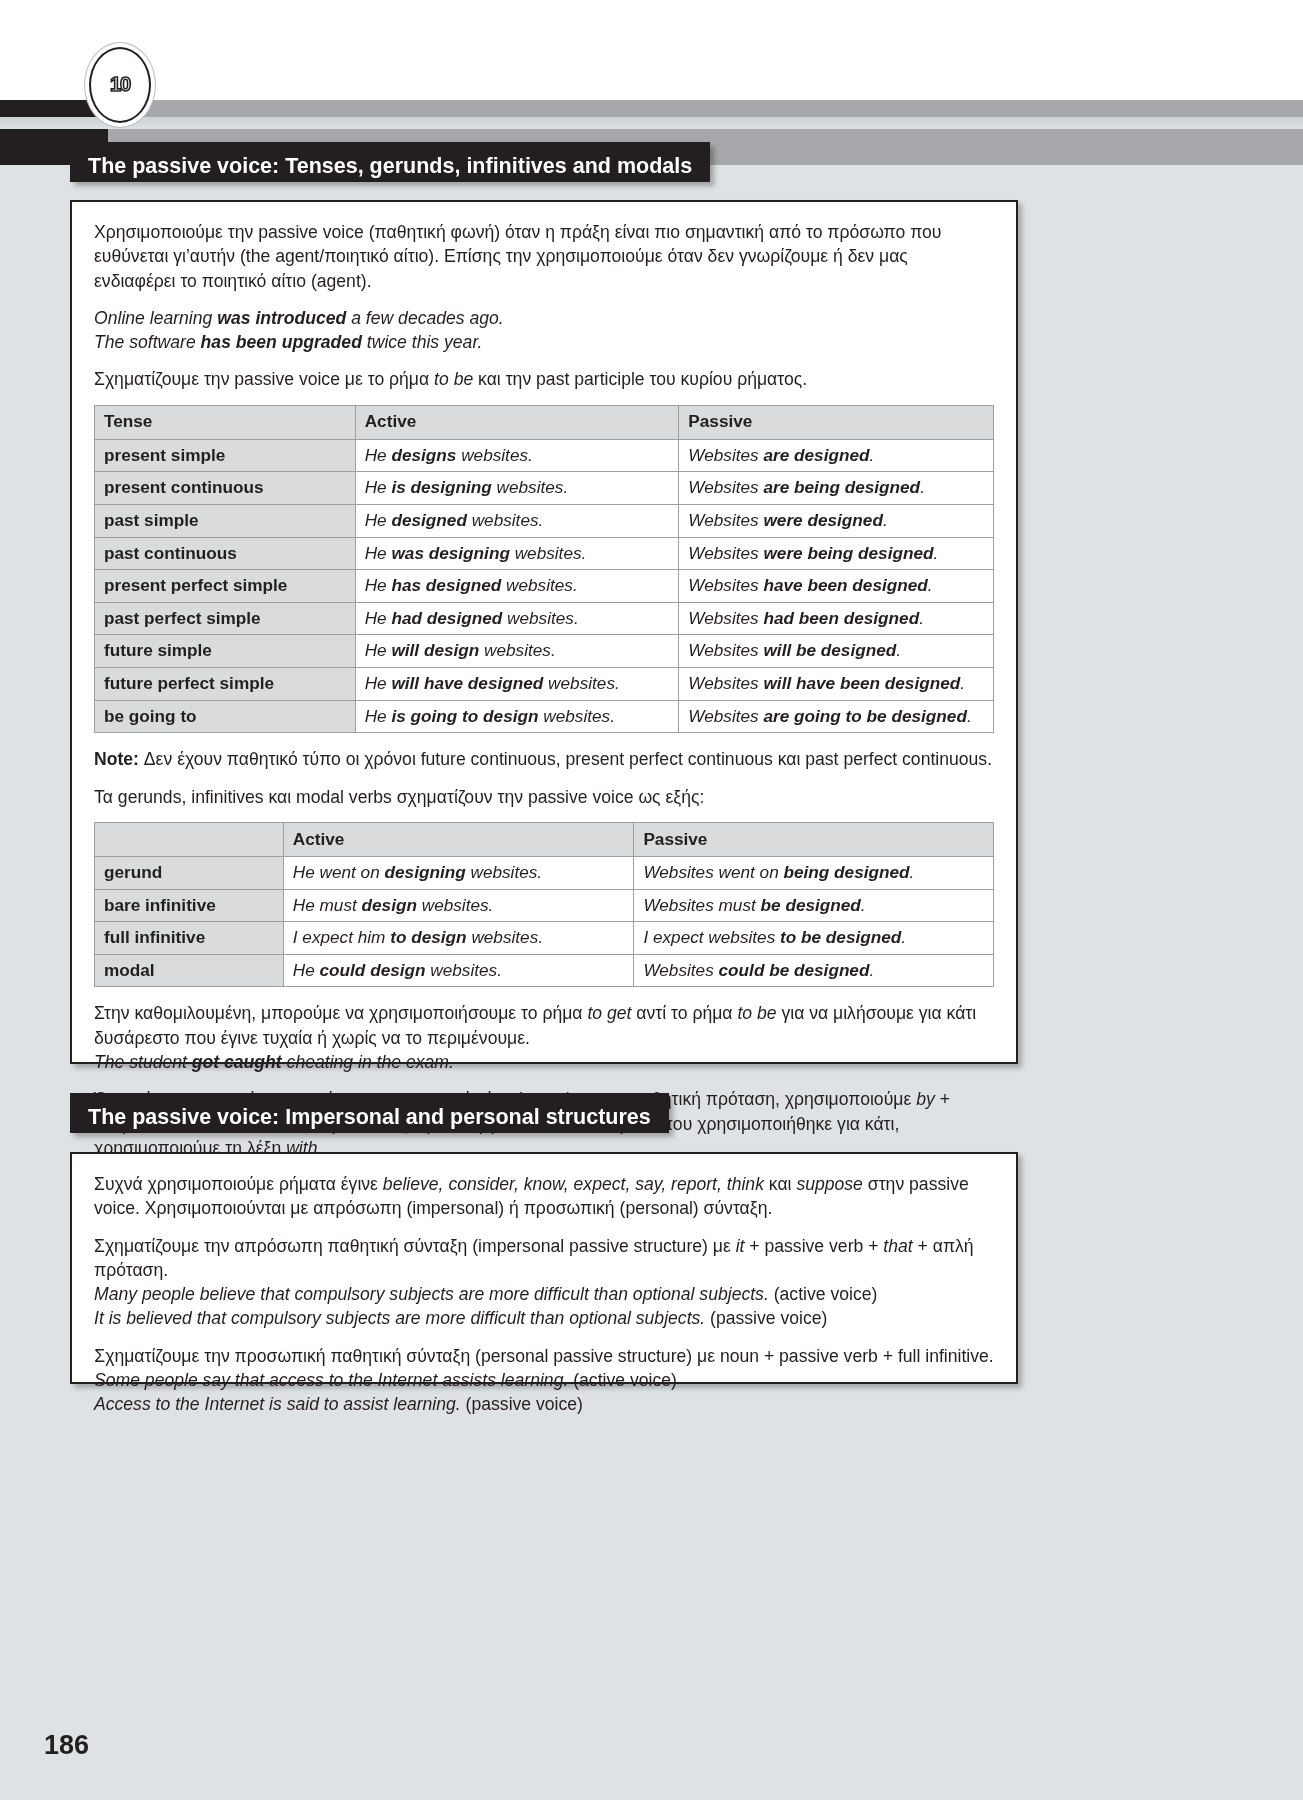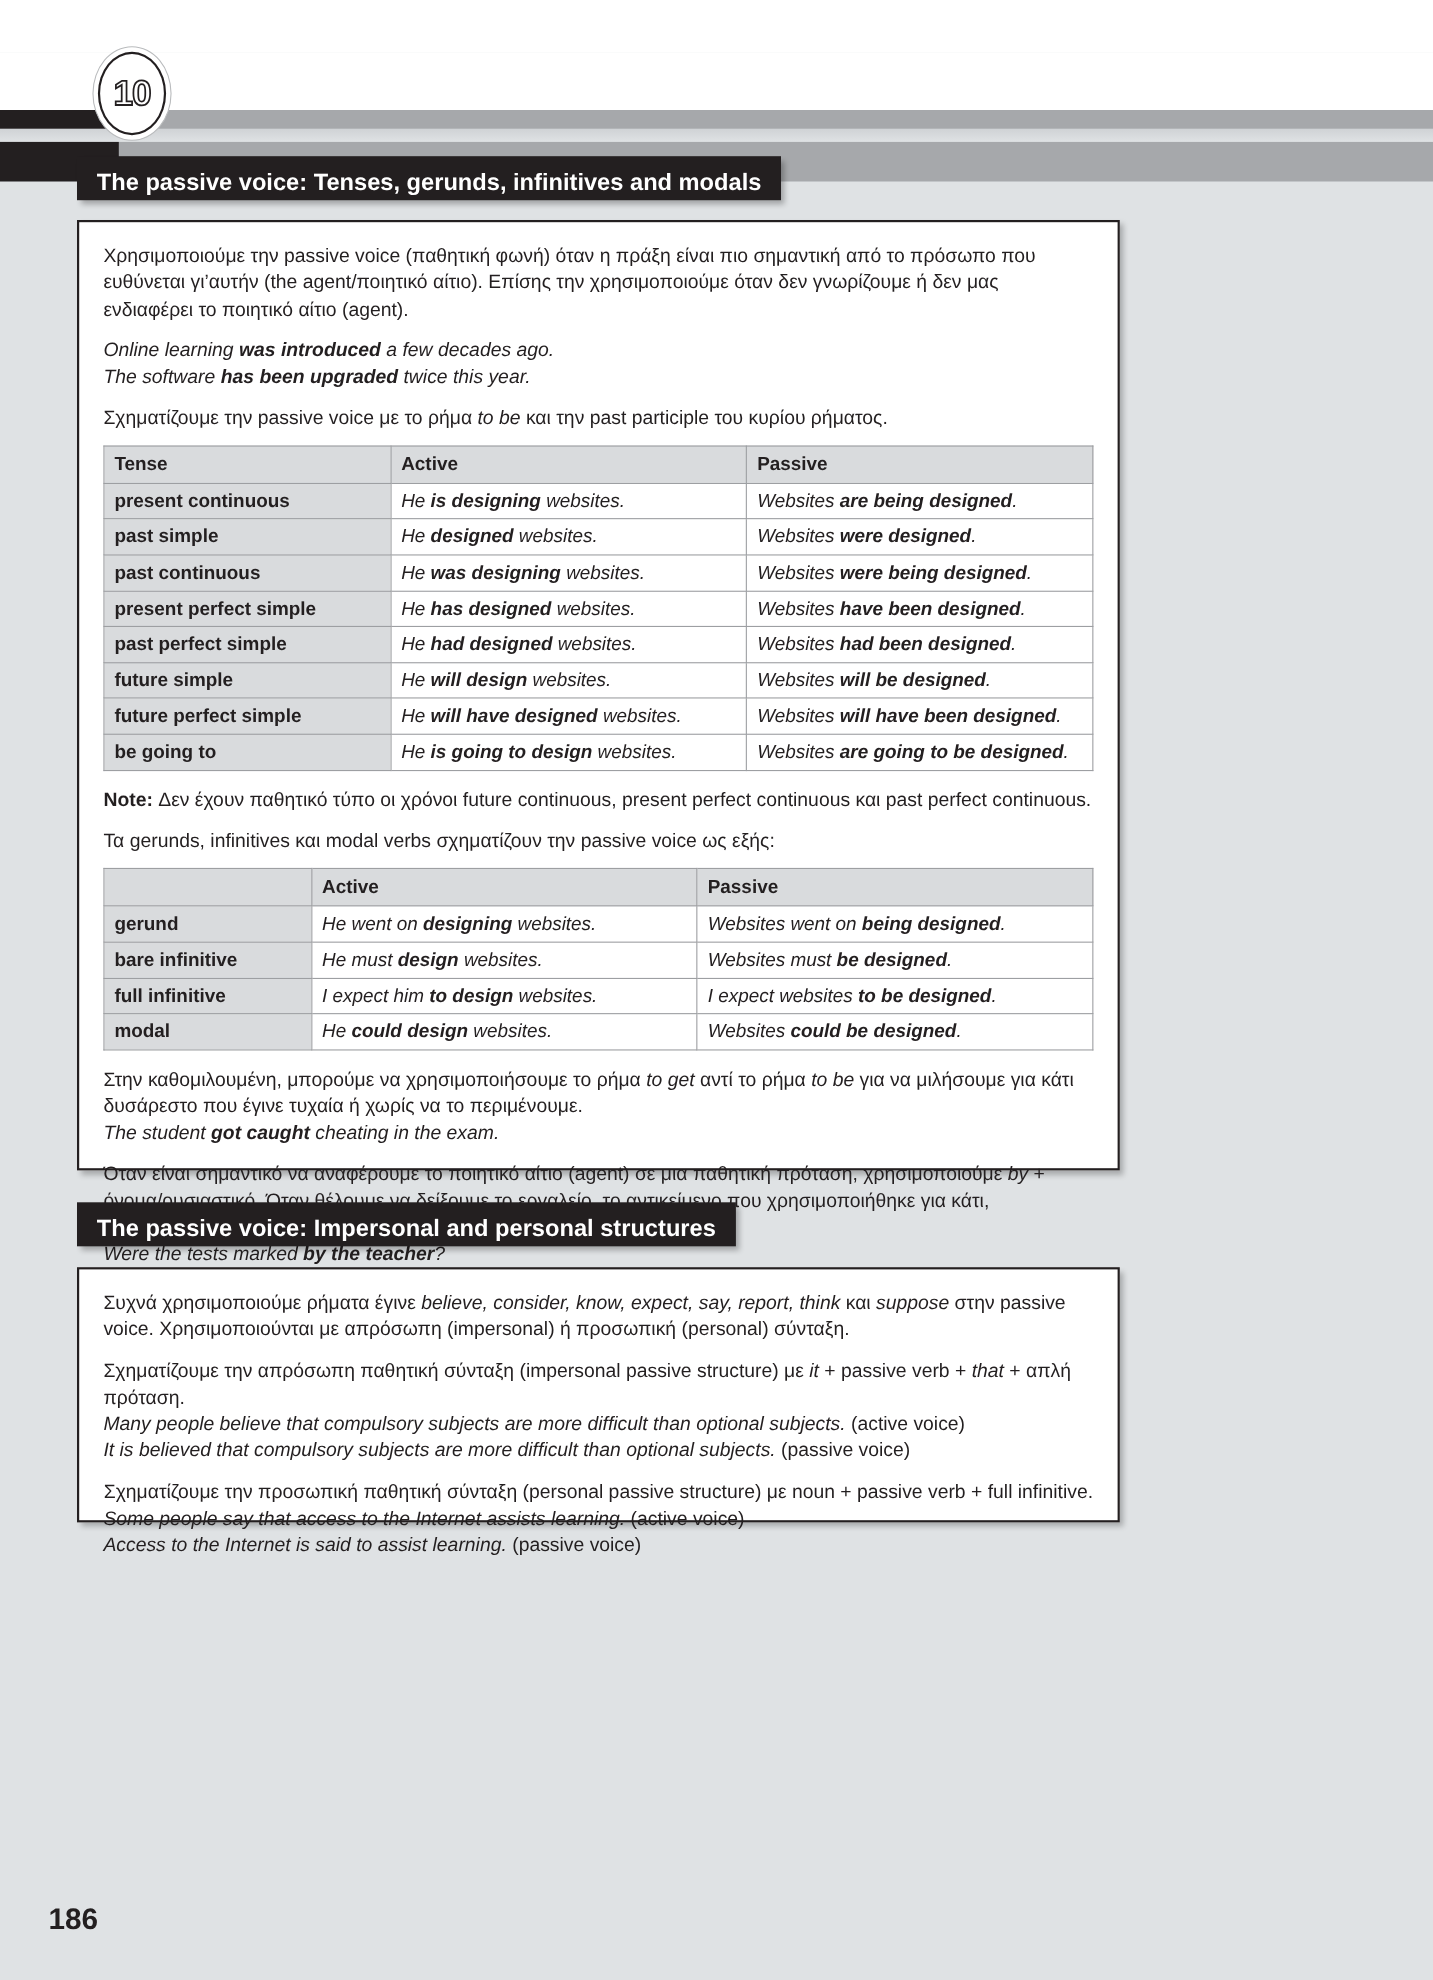--- a/index.html
+++ b/index.html
@@ -64,21 +64,21 @@
     border-radius: 50%;
     background: #ffffff;
   }
   .chapter-badge .num {
     position: absolute;
     inset: 0;
     display: flex;
     align-items: center;
     justify-content: center;
     font-family: "Liberation Sans", sans-serif;
-    font-size: 32px;
+    font-size: 20px;
     font-weight: bold;
     color: #ffffff;
     -webkit-text-stroke: 1.6px #231f20;
     letter-spacing: -1px;
     padding-bottom: 2px;
   }
   .under-band {
     position: absolute;
     top: 117px; left: 0;
     width: 1303px;
@@ -204,20 +204,25 @@
   <table class="grid">
     <thead>
       <tr>
         <th style="width:29%">Tense</th>
         <th style="width:36%">Active</th>
         <th style="width:35%">Passive</th>
       </tr>
     </thead>
     <tbody>
       <tr>
+        <td class="label">present simple</td>
+        <td class="sent"><span>He </span><b>designs</b><span> websites.</span></td>
+        <td class="sent"><span>Websites </span><b>are designed</b><span>.</span></td>
+      </tr>
+      <tr>
         <td class="label">present continuous</td>
         <td class="sent"><span>He </span><b>is designing</b><span> websites.</span></td>
         <td class="sent"><span>Websites </span><b>are being designed</b><span>.</span></td>
       </tr>
       <tr>
         <td class="label">past simple</td>
         <td class="sent"><span>He </span><b>designed</b><span> websites.</span></td>
         <td class="sent"><span>Websites </span><b>were designed</b><span>.</span></td>
       </tr>
       <tr>

